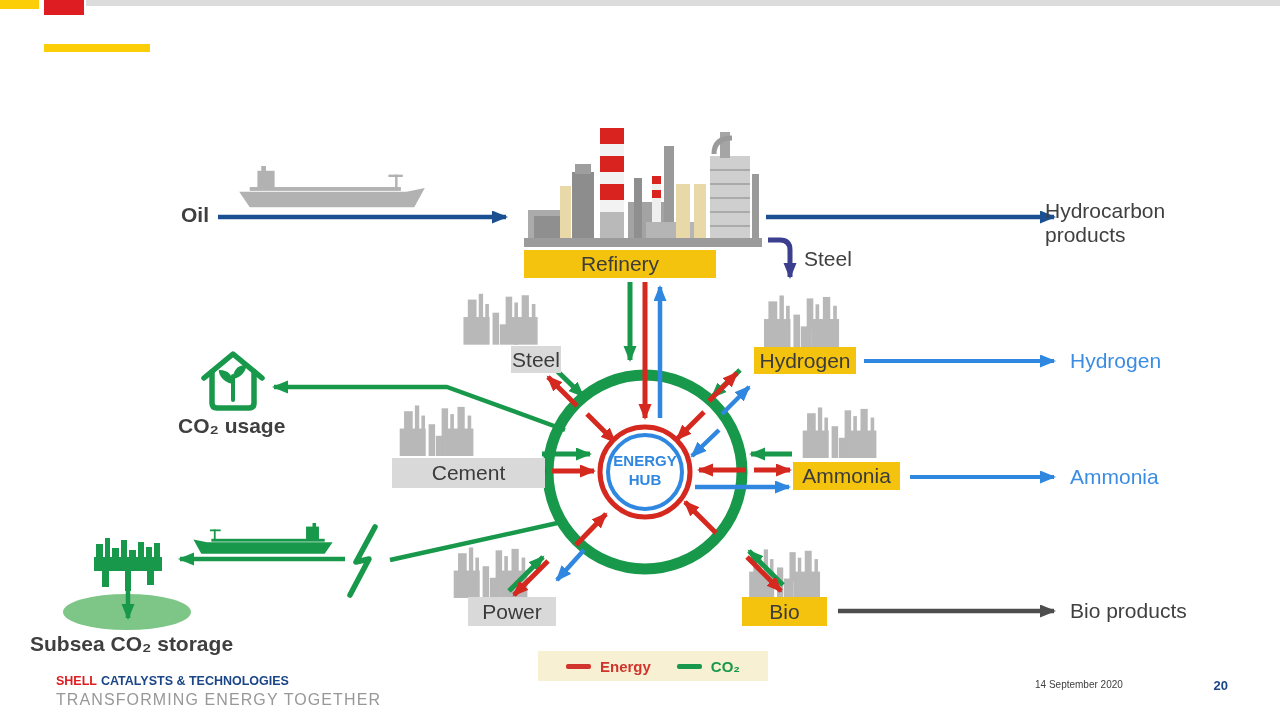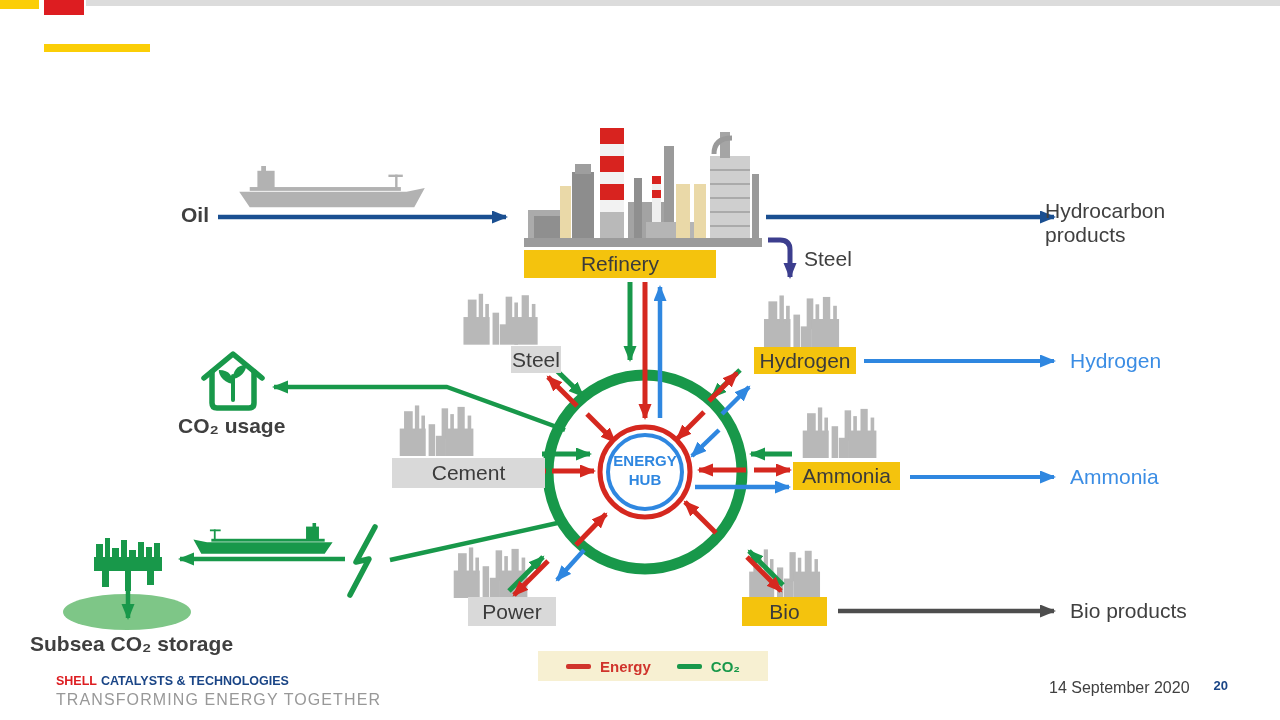--- a/index.html
+++ b/index.html
@@ -33,21 +33,21 @@
   .legend .dash{display:inline-block;width:25px;height:5px;border-radius:2px;}
   .legend .energy{color:#d0342c;}
   .legend .co2{color:#18984a;}
   .legend .dash.r{background:#d0342c;}
   .legend .dash.g{background:#18984a;}
   
   .brand{left:56px;top:674px;font-size:12.5px;font-weight:bold;white-space:nowrap;}
   .brand .r{color:#dd1d21;}
   .brand .b{color:#1a4586;margin-left:4px;}
   .tagline{left:56px;top:691px;font-size:16px;color:#989898;letter-spacing:1.1px;white-space:nowrap;}
-  .date{left:1035px;top:679px;font-size:16px;color:#404040;margin-left:14px;}
+  .date{left:1035px;top:679px;font-size:10px;color:#404040;}
   .page{left:1180px;top:678px;width:48px;text-align:right;font-size:13px;
         font-weight:bold;color:#1a4586;}
 </style>
 </head>
 <body>
 
 <svg id="art" viewBox="0 0 1280 720" xmlns="http://www.w3.org/2000/svg">
   <defs>
     <marker id="mR" markerUnits="userSpaceOnUse" markerWidth="18" markerHeight="15" refX="14" refY="6.5" orient="auto">
         <path d="M0,0 L16,6.5 L0,13 Z" fill="#d5281f"></path>

